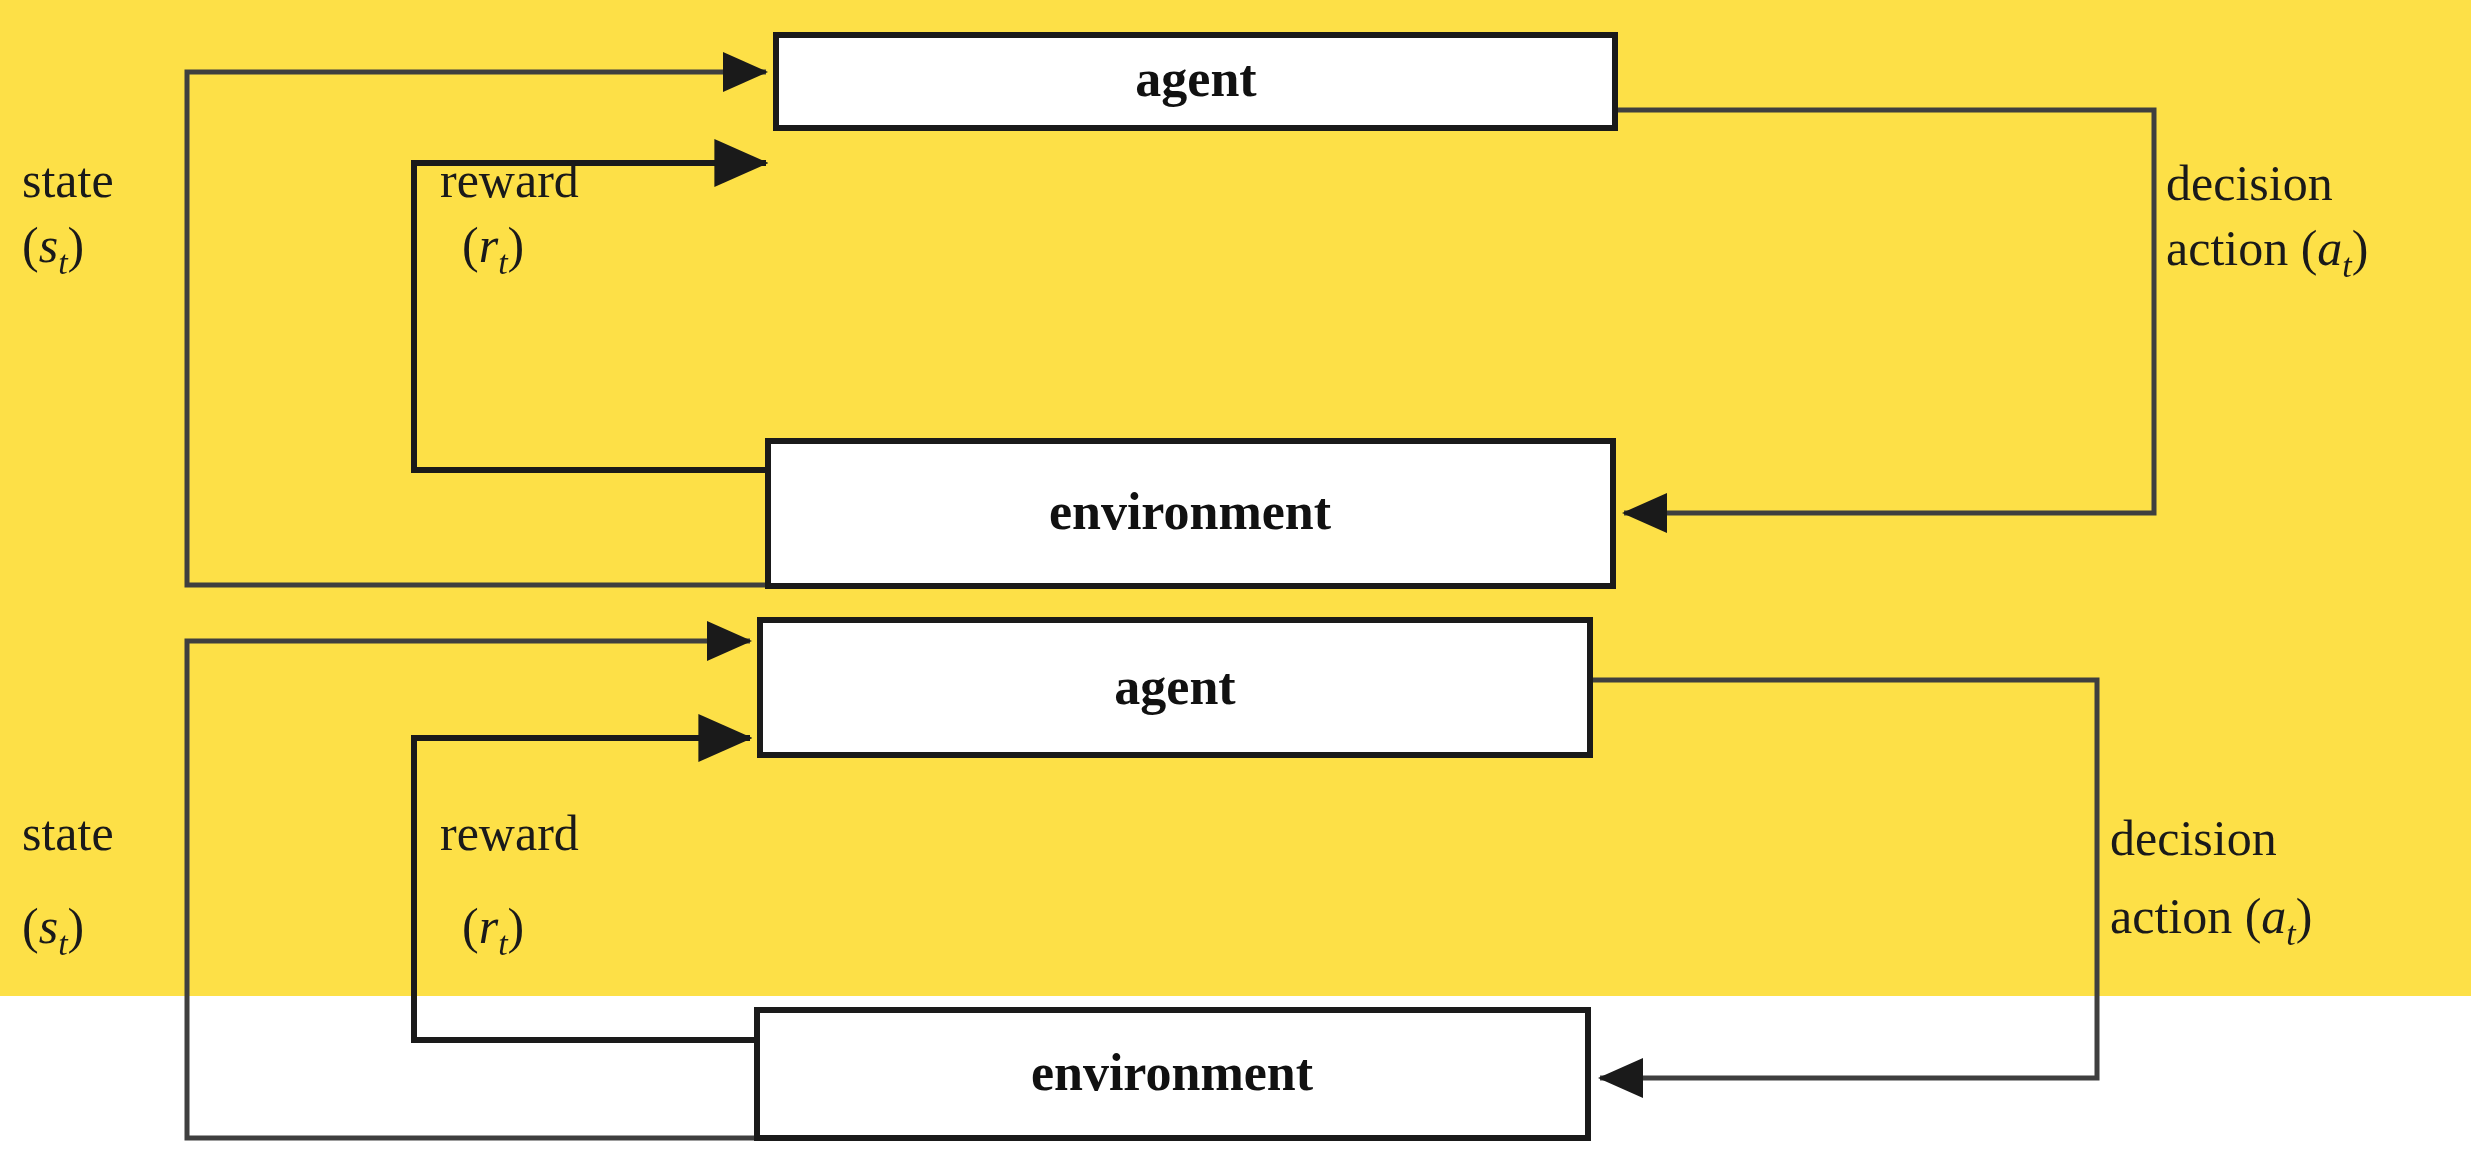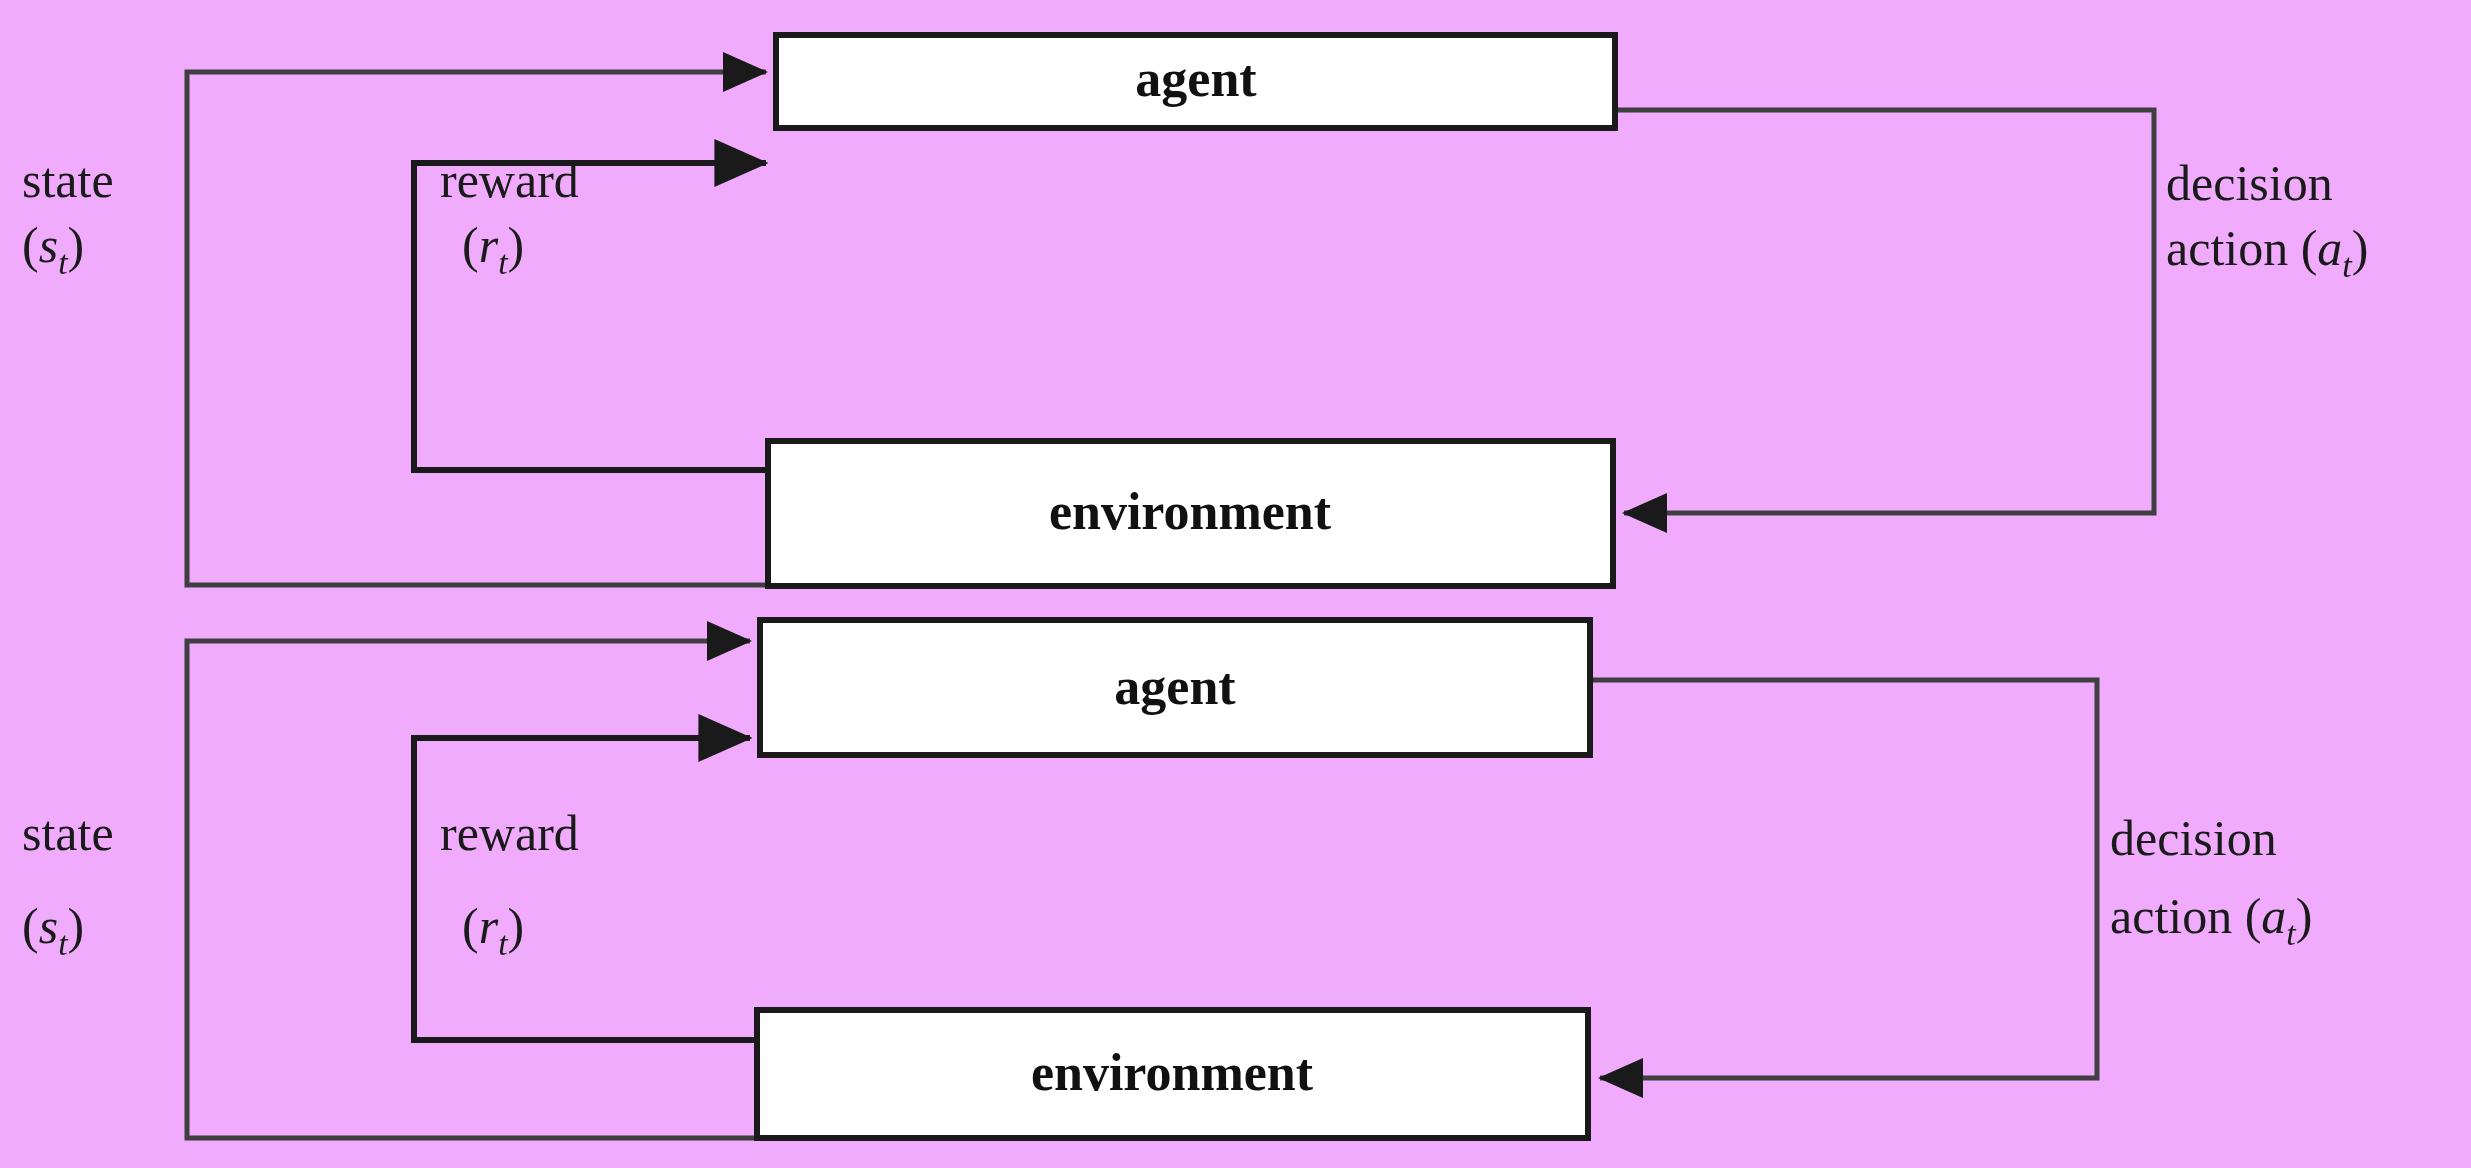--- a/index.html
+++ b/index.html
@@ -9,22 +9,22 @@
   }
   body {
     width: 2471px;
     height: 1168px;
     font-family: "Liberation Serif", "DejaVu Serif", serif;
     overflow: hidden;
   }
   #diagram-root {
     position: relative;
     width: 2471px;
-    height: 1168px;
-    background: #f0abfc;
+    height: 996px;
+    background: #fde047;
   }
   svg.diagram-canvas {
     position: absolute;
     top: 0;
     left: 0;
     width: 2471px;
     height: 1168px;
     display: block;
   }
   .box-rect {

